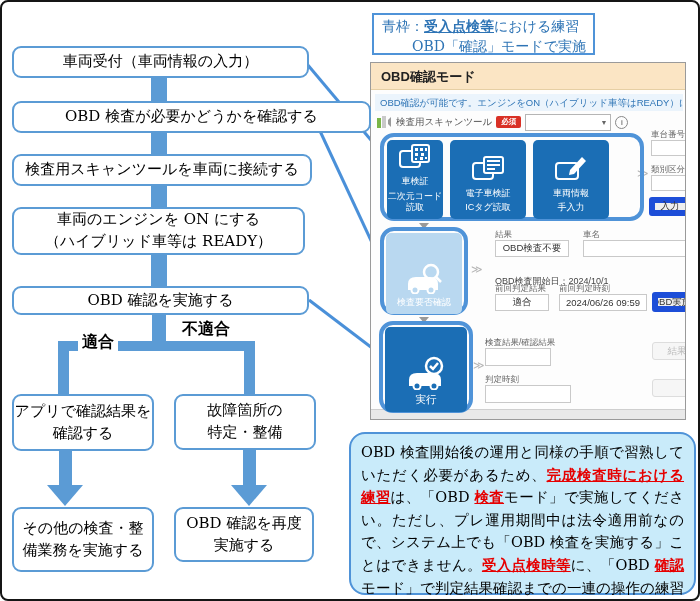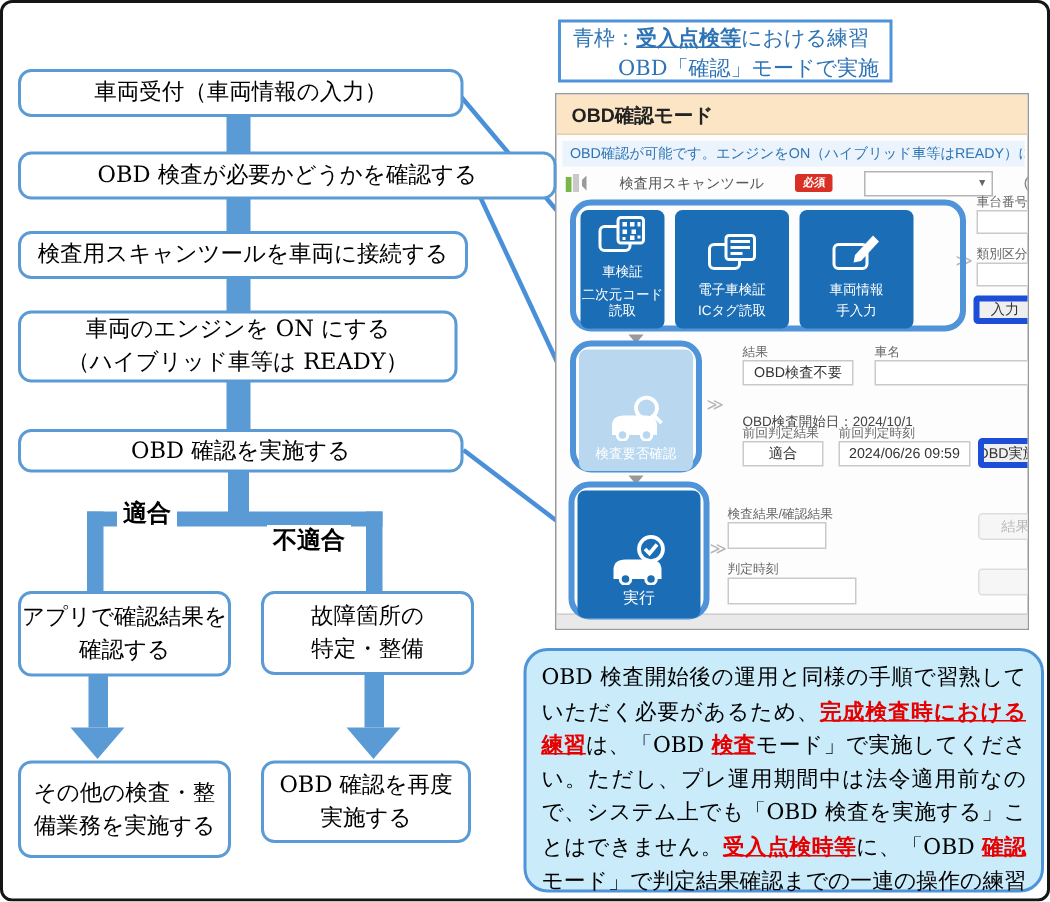--- a/index.html
+++ b/index.html
@@ -23,40 +23,40 @@
   .top-note{border:2px solid #4F93D8;background:#fff;color:#2E74B5;
     font:14px "DejaVu Serif",serif;line-height:1.42;padding:2px 8px;white-space:nowrap;}
   .top-note .l2{padding-left:30px;}
   .em-blue{font-weight:bold;text-decoration:underline;}
   
   .appwin{border:1px solid #9a9a9a;background:#fdfdfd;overflow:hidden;z-index:2;}
   .app-header{left:0;top:0;width:100%;height:27px;background:#FBE5C4;border-bottom:1px solid #e6cfa4;
     font:bold 13px "Liberation Sans",sans-serif;color:#222;line-height:27px;padding:0 10px;}
   .app-msg{left:4px;top:31px;width:308px;height:17px;background:#EBF4FC;color:#2E74B5;
     font:9.5px "Liberation Sans",sans-serif;line-height:17px;padding:0 5px;white-space:nowrap;overflow:hidden;}
-  .scan-row{left:6px;top:51px;height:16px;display:flex;align-items:center;gap:21px;
+  .scan-row{left:6px;top:51px;height:16px;display:flex;align-items:center;gap:4px;
     font:9.5px "Liberation Sans",sans-serif;color:#555;white-space:nowrap;}
   .badge-req{background:#D93025;color:#fff;font:bold 7.5px "Liberation Sans",sans-serif;
     padding:1px 5px;border-radius:2px;}
   .scan-select{width:78px;height:15px;border:1px solid #b5b5b5;background:#fff;display:flex;
     align-items:center;justify-content:flex-end;padding:0 3px;color:#666;font-size:7px;}
   .info-circ{width:11px;height:11px;border:1px solid #888;border-radius:50%;color:#888;
     font:bold 8px "Liberation Sans",sans-serif;display:flex;align-items:center;justify-content:center;}
   .hl-frame{border:4px solid #4F93D8;border-radius:14px;background:transparent;z-index:2;}
   .tile{background:#1B6EB5;border-radius:5px;display:flex;flex-direction:column;align-items:center;
     justify-content:flex-end;color:#fff;text-align:center;font:9px "Liberation Sans",sans-serif;
     line-height:1.3;padding-bottom:5px;gap:3px;}
   .tile-light{background:#B9D8F0;}
   .sec-arrow{width:0;height:0;border-left:5px solid transparent;border-right:5px solid transparent;
     border-top:6px solid #999;}
   .fld-label{font:8.5px "Liberation Sans",sans-serif;color:#666;white-space:nowrap;}
   .fld-box{border:1px solid #c9c9c9;background:#fff;font:9.5px "Liberation Sans",sans-serif;color:#333;
     display:flex;align-items:center;justify-content:center;white-space:nowrap;}
   .fld-text{font:9px "Liberation Sans",sans-serif;color:#444;white-space:nowrap;}
-  .btn{background:#efefef;border:4px solid #1d4ed8;border-radius:3px;color:#333;
+  .btn{background:#efefef;border:6px solid #1d4ed8;border-radius:3px;color:#333;
     font:9.5px "Liberation Sans",sans-serif;display:flex;align-items:center;justify-content:center;white-space:nowrap;}
   .btn-gray{background:#f6f6f6;border:1px solid #ddd;color:#bbb;}
   .chev{color:#b5b5b5;font:11px "DejaVu Sans",sans-serif;}
   .app-footer{background:#e9e9e9;border-top:1px solid #cfcfcf;}
   
   .bottom-note{background:#C9EBFA;border:2px solid #4F93D8;border-radius:16px;
     font:14.5px "DejaVu Serif",serif;color:#000;line-height:1.56;padding:7px 10px;text-align:justify;}
   .red-em{color:#E60000;font-weight:bold;text-decoration:underline;}
 </style>
 </head>
@@ -94,21 +94,21 @@
 
   <div class="abs fbox" style="left:10px;top:284px;width:297px;height:29px;">
     <div>OBD 確認を実施する</div>
   </div>
   <div class="abs vbar" style="left:150px;top:312px;width:14px;height:30px;"></div>
 
   <div class="abs hbar" style="left:56px;top:339px;width:197px;height:10px;"></div>
   <div class="abs leg" style="left:56px;top:339px;width:11px;height:53px;"></div>
   <div class="abs leg" style="left:242px;top:339px;width:11px;height:53px;"></div>
   <div class="abs branch-label" style="left:76px;top:330px;">適合</div>
-  <div class="abs branch-label" style="left:176px;top:348px;">不適合</div>
+  <div class="abs branch-label" style="left:176px;top:317px;">不適合</div>
 
   <div class="abs fbox" style="left:10px;top:392px;width:142px;height:57px;">
     <div>アプリで確認結果を</div>
     <div>確認する</div>
   </div>
   <div class="abs fbox" style="left:172px;top:392px;width:142px;height:56px;">
     <div>故障箇所の</div>
     <div>特定・整備</div>
   </div>
 

